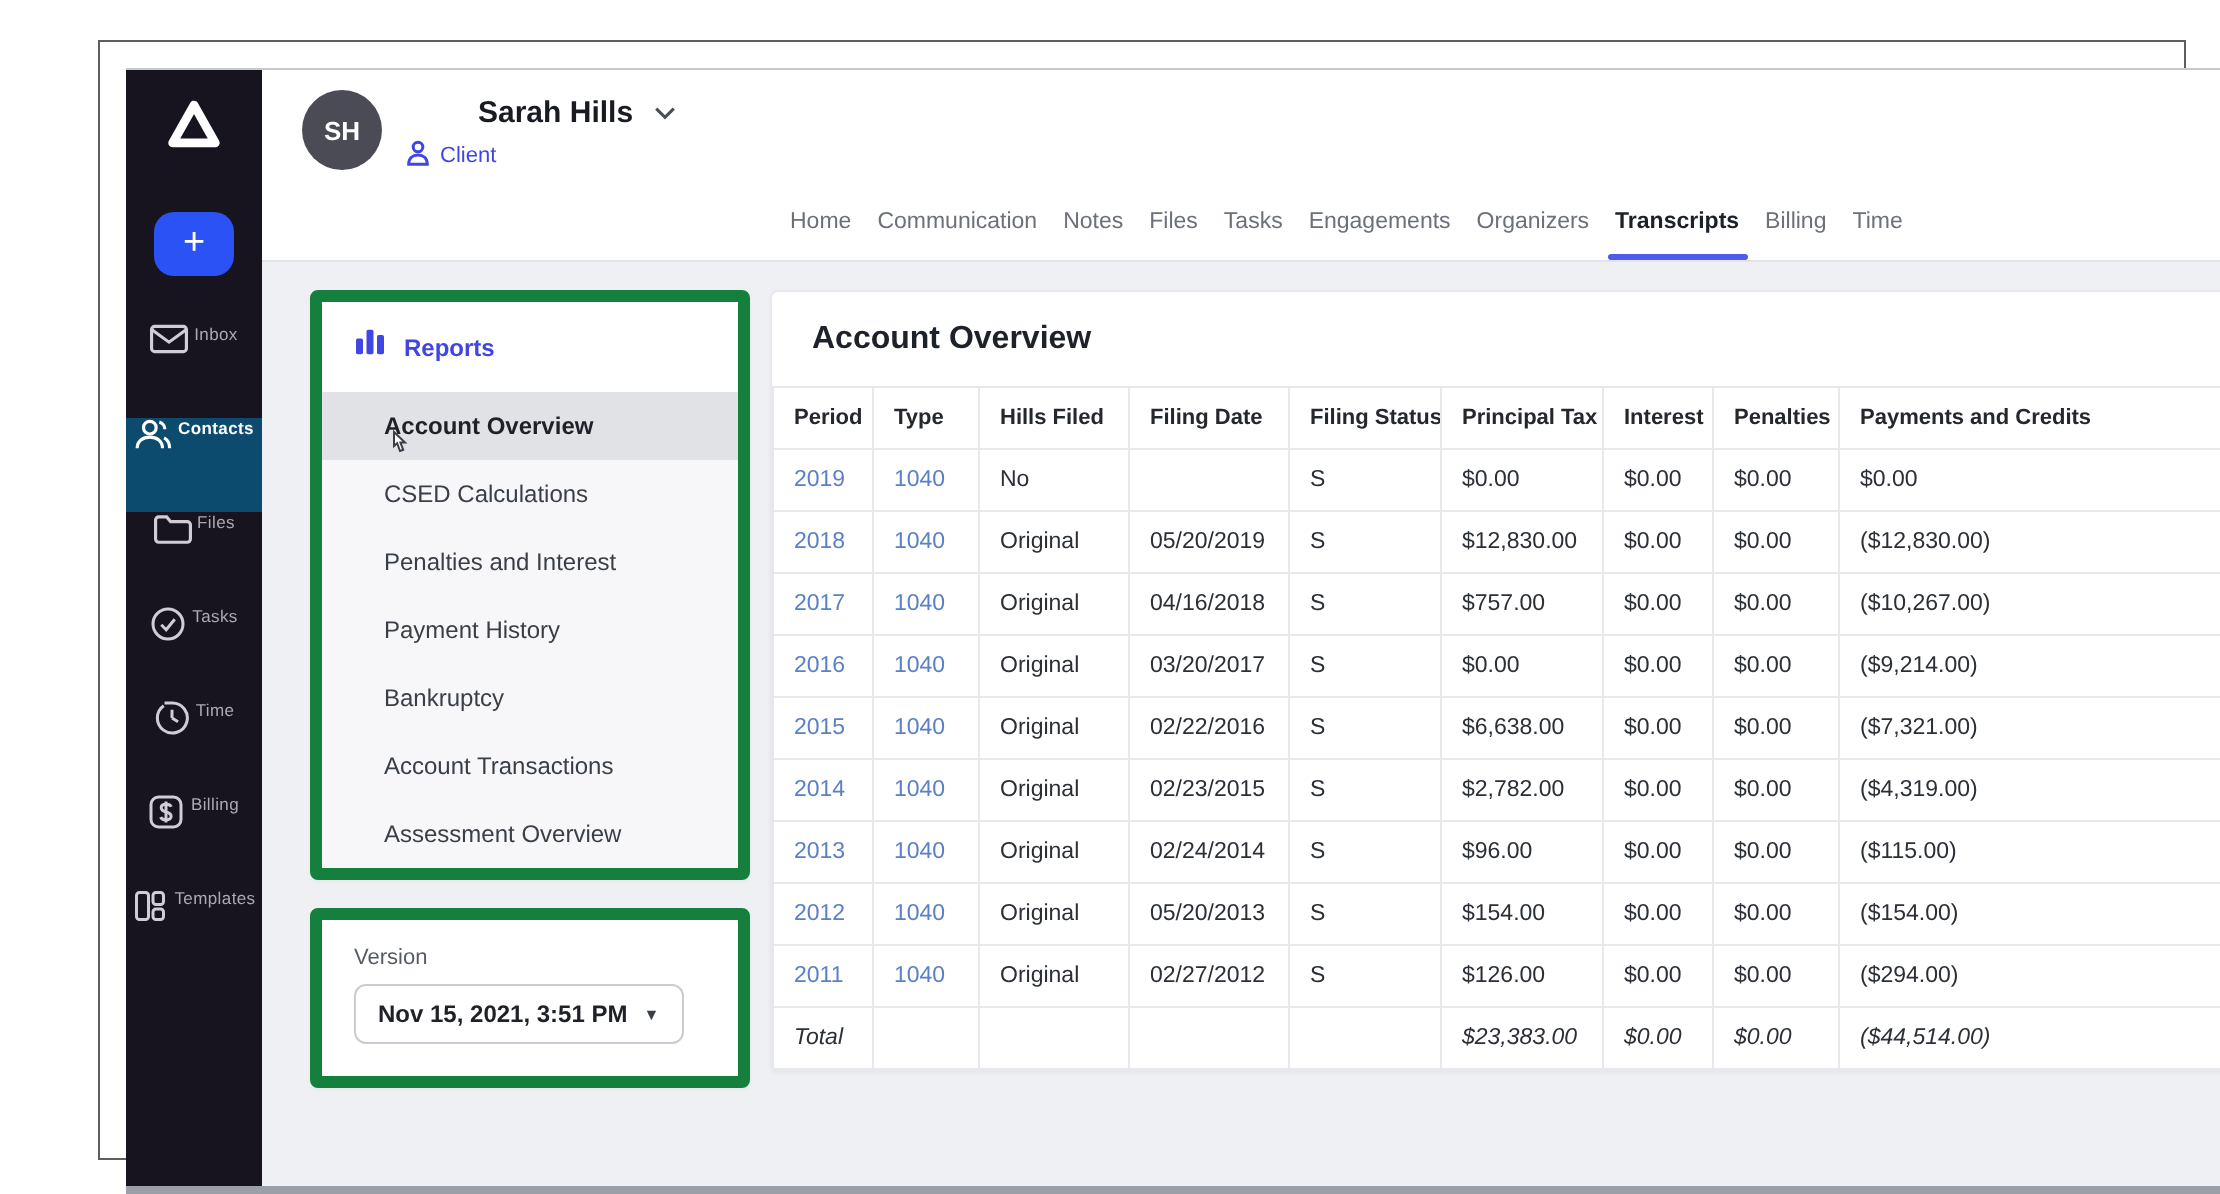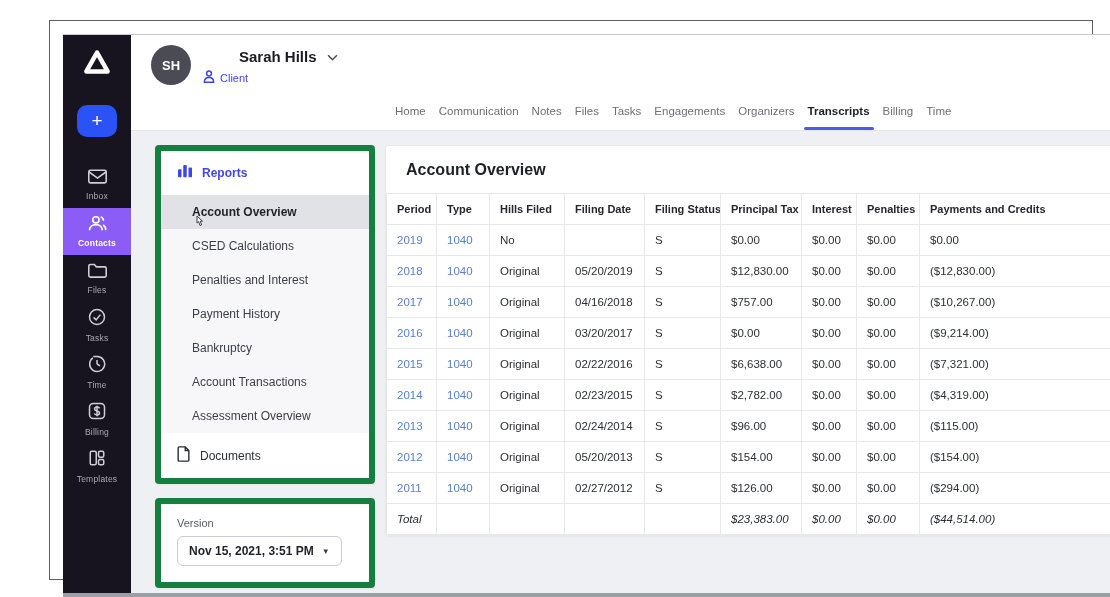--- a/index.html
+++ b/index.html
@@ -12,25 +12,25 @@
                 border-bottom:4px solid #9ba0a8; z-index:2; display:flex; }
 
   
   .sidebar { width:68px; background:#17131f; display:flex; flex-direction:column;
              align-items:center; flex-shrink:0; }
   .logo { margin-top:14px; }
   .plus-btn { margin-top:26px; width:40px; height:32px; background:#2b52f5; border:none;
               border-radius:10px; color:#fff; font-size:19px; line-height:30px;
               cursor:pointer; display:flex; align-items:center; justify-content:center; }
   .side-nav { margin-top:24px; width:100%; display:flex; flex-direction:column; }
-  .side-item { width:100%; height:47px; display:flex; flex-direction:column;
-               align-items:center; justify-content:center; gap:3px; cursor:pointer; }
+  .side-item { width:100%; height:47px; display:flex; flex-direction:row;
+               align-items:flex-start; justify-content:center; gap:3px; cursor:pointer; }
   .side-item svg { stroke:#cfcdd8; }
   .side-item .side-label { font-size:8.5px; color:#aba9b6; letter-spacing:.2px; }
-  .side-item.active { background:#8b5cf6; }
+  .side-item.active { background:#0c4a6e; }
   .side-item.active .side-label { color:#ffffff; font-weight:700; }
   .side-item.active svg { stroke:#ffffff; }
 
   
   .main { flex:1; display:flex; flex-direction:column; min-width:0; }
   .client-header { height:96px; background:#fff; border-bottom:1px solid #e3e5e9;
                    position:relative; flex-shrink:0; }
   .client-id { position:absolute; left:20px; top:10px; display:flex; gap:12px; }
   .avatar { width:40px; height:40px; border-radius:50%; background:#4b4b55; color:#fff;
             font-size:13px; font-weight:700; display:flex; align-items:center;
@@ -237,30 +237,20 @@
             <span class="reports-title">Reports</span>
           </div>
           <div class="submenu">
             <div class="submenu-item active">Account Overview</div>
             <div class="submenu-item">CSED Calculations</div>
             <div class="submenu-item">Penalties and Interest</div>
             <div class="submenu-item">Payment History</div>
             <div class="submenu-item">Bankruptcy</div>
             <div class="submenu-item">Account Transactions</div>
             <div class="submenu-item">Assessment Overview</div>
-          </div>
-          <div class="docs-row">
-            <span>
-              <svg width="13" height="16" viewBox="0 0 14 18" fill="none" stroke="#2a2e35" stroke-width="1.6">
-                <path d="M1 2 C1 1.4 1.4 1 2 1 L9 1 L13 5 L13 16 C13 16.6 12.6 17 12 17
-                         L2 17 C1.4 17 1 16.6 1 16 Z"></path>
-                <path d="M9 1 L9 5 L13 5"></path>
-              </svg>
-            </span>
-            <span>Documents</span>
           </div>
           <div class="cursor-glyph">
             <svg width="13" height="15" viewBox="0 0 13 15">
               <path d="M4 1 L4 8 L5.6 6.6 L7 10.5 L8.6 9.9 L7.2 6.2 L9.5 6.2 Z" fill="#ffffff" stroke="#3a3f47" stroke-width="1"></path>
             </svg>
           </div>
         </div>
 
         <div class="panel-card version-card">
           <div class="version-label">Version</div>

